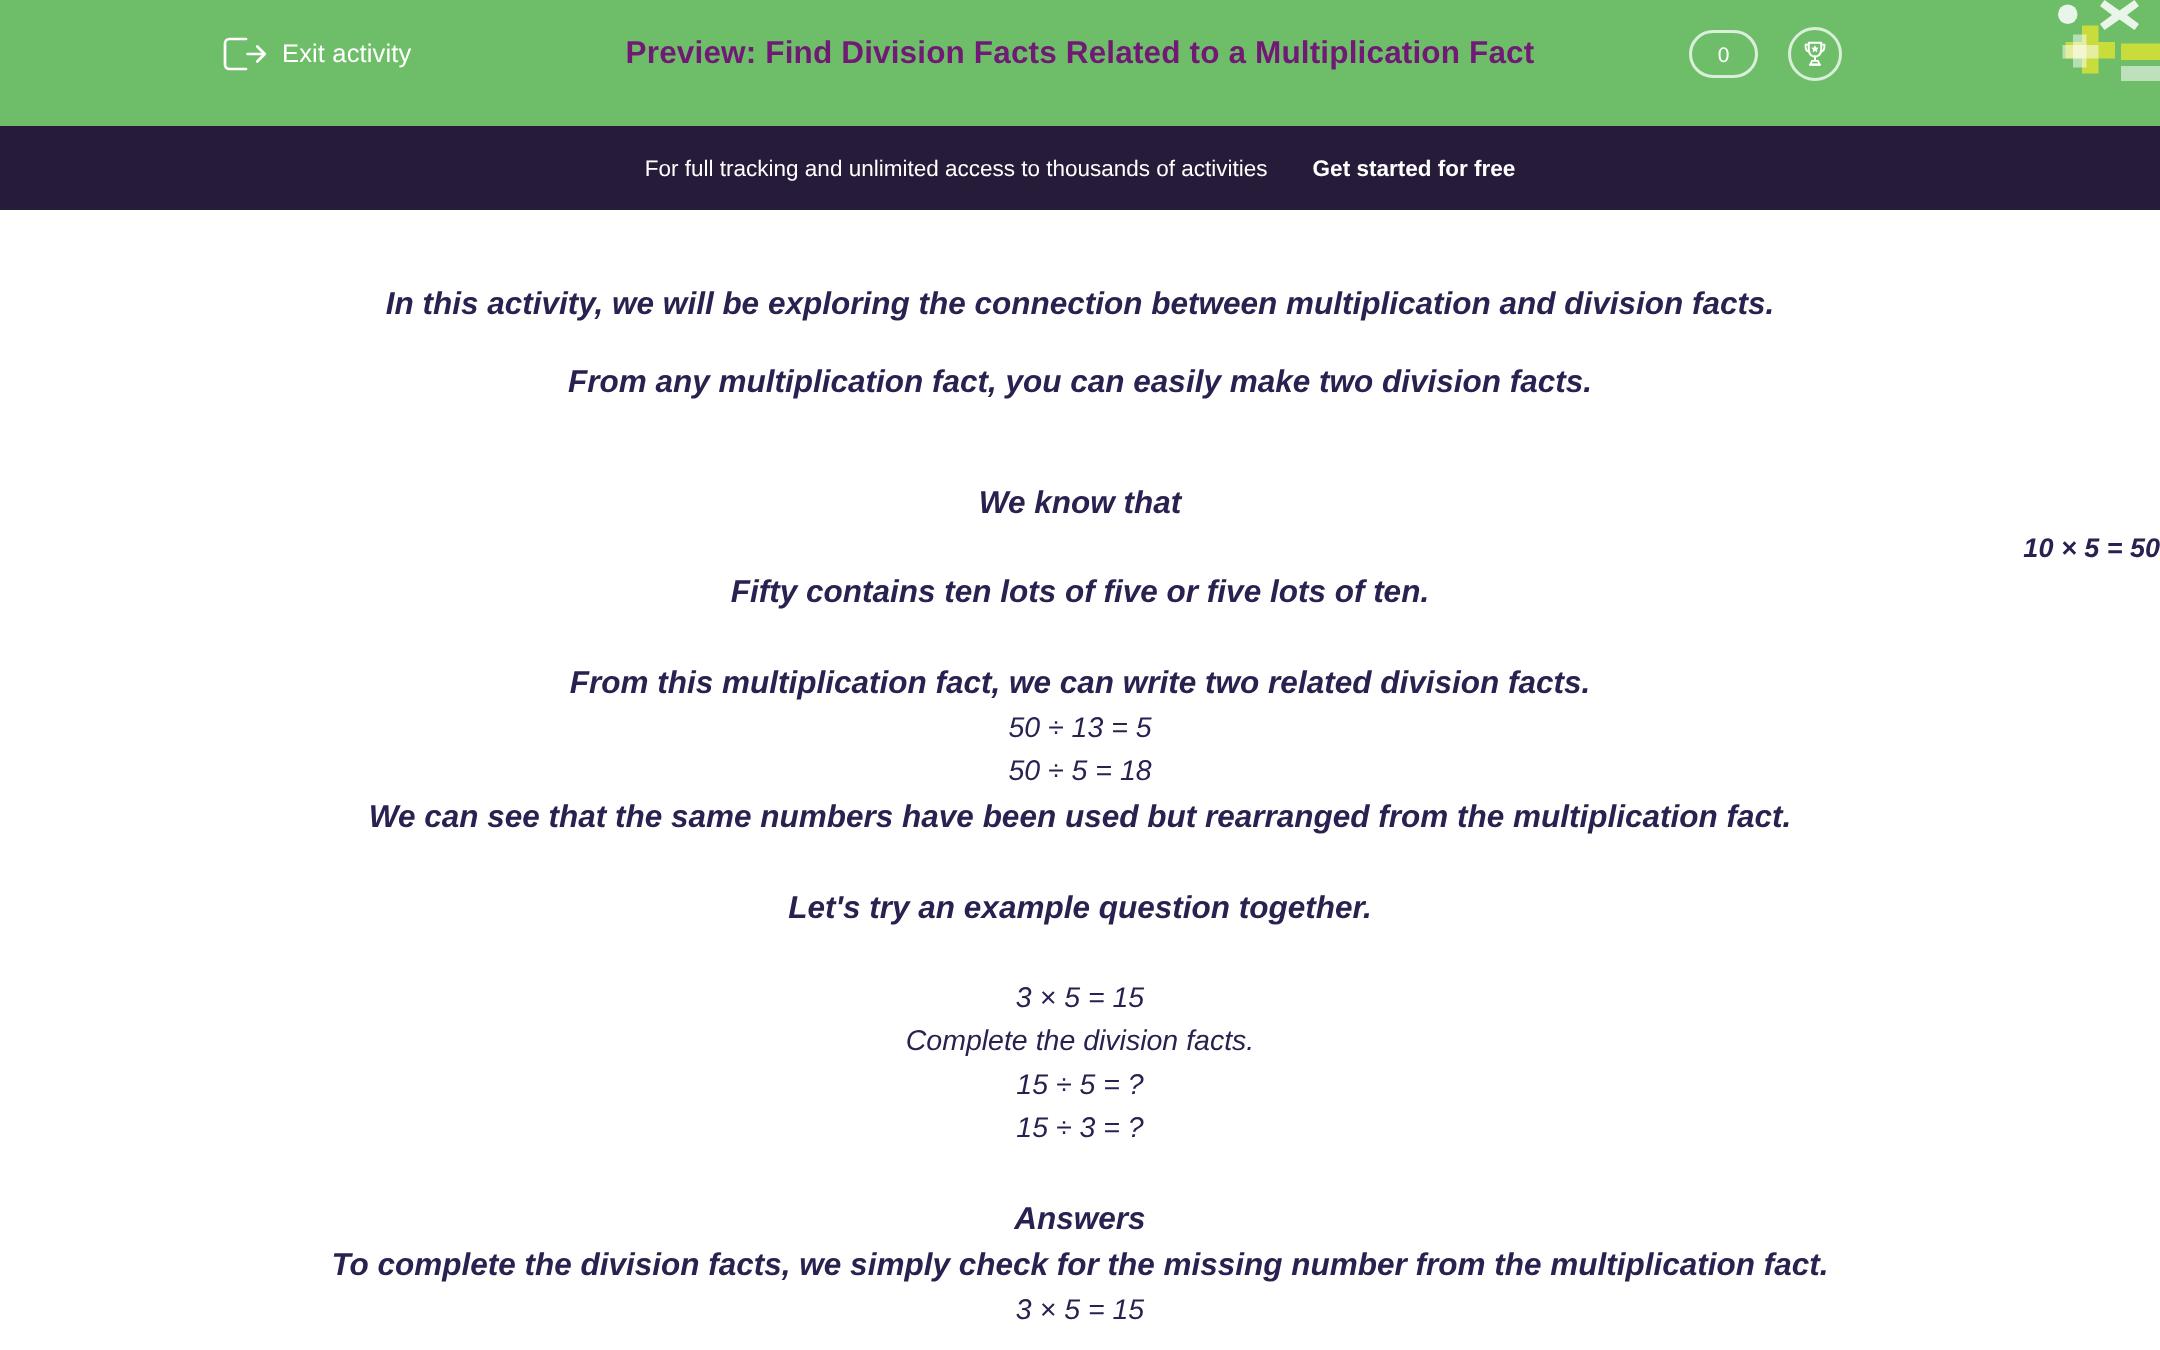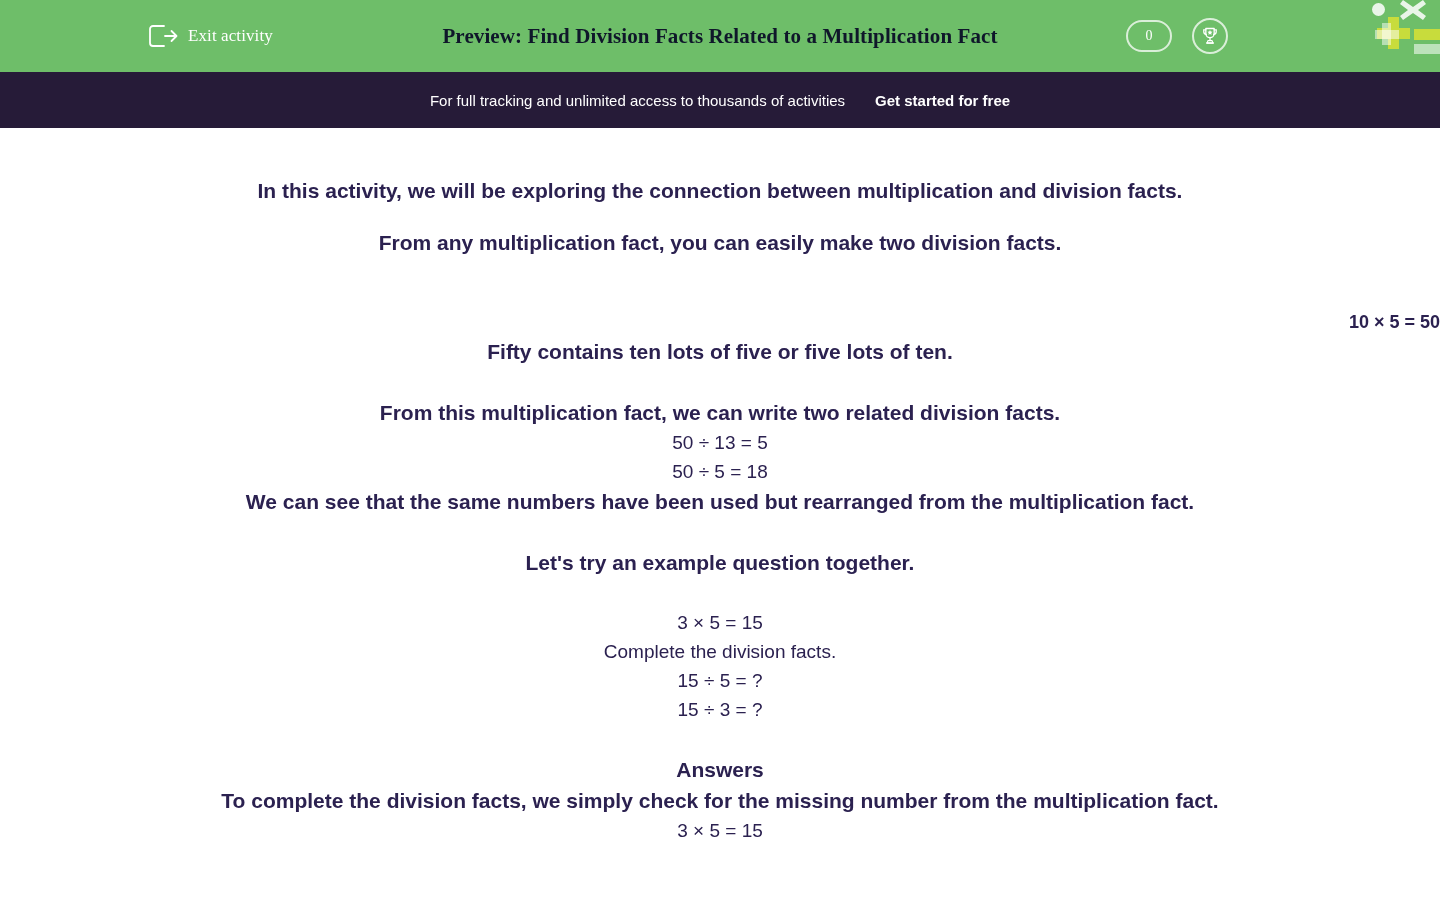--- a/index.html
+++ b/index.html
@@ -10,26 +10,25 @@
     height: 900px;
     overflow: hidden;
     background: #ffffff;
     font-family: "Liberation Sans", sans-serif;
   }
 
   
   .header {
     position: relative;
     width: 1440px;
-    height: 72px;
+    height: 84px;
     background: #6EBE69;
     display: flex;
     align-items: center;
     overflow: hidden;
-    font-family: Liberation Serif, serif;
   }
 
   .exit-activity {
     position: absolute;
     left: 148px;
     top: 0;
     height: 72px;
     display: flex;
     align-items: center;
     gap: 10px;
@@ -46,21 +45,21 @@
 
   .header-title {
     position: absolute;
     left: 0;
     right: 0;
     top: 0;
     height: 72px;
     display: flex;
     align-items: center;
     justify-content: center;
-    color: #0f172a;
+    color: #701a75;
     font-size: 21px;
     font-weight: 700;
     letter-spacing: 0.1px;
     white-space: nowrap;
     pointer-events: none;
   }
 
   .header-right {
     position: absolute;
     right: 212px;
@@ -136,21 +135,21 @@
   }
 
   
   .content {
     width: 1440px;
     padding-top: 52px;
     text-align: center;
     color: #2B2150;
   }
 
-  .line { line-height: 1.0; }
+  .line { line-height: 1.0; font-style: italic; }
 
   .ln-intro {
     font-size: 21px;
     font-weight: 700;
     margin-bottom: 0;
   }
   .spacer-lg { height: 31px; }
   .spacer-md { height: 30px; }
   .spacer-sm { height: 24px; }
 
@@ -220,20 +219,21 @@
 
 <div class="content">
 
   <div class="line ln-intro">In this activity, we will be exploring the connection between multiplication and division facts.</div>
   <div class="spacer-lg"></div>
   <div class="line ln-intro">From any multiplication fact, you can easily make two division facts.</div>
 
   <div class="spacer-lg"></div>
   <div class="spacer-sm"></div>
 
+  <div class="line ln-bold-21 row">We know that</div>
   <div class="line ln-bold-18 row">10 × 5 = 50</div>
   <div class="line ln-bold-21 row">Fifty contains ten lots of five or five lots of ten.</div>
 
   <div class="spacer-md"></div>
 
   <div class="line ln-bold-21 row">From this multiplication fact, we can write two related division facts.</div>
   <div class="line ln-reg-19 row">50 ÷ 13 = 5</div>
   <div class="line ln-reg-19 row">50 ÷ 5 = 18</div>
   <div class="line ln-bold-21 row">We can see that the same numbers have been used but rearranged from the multiplication fact.</div>
 

